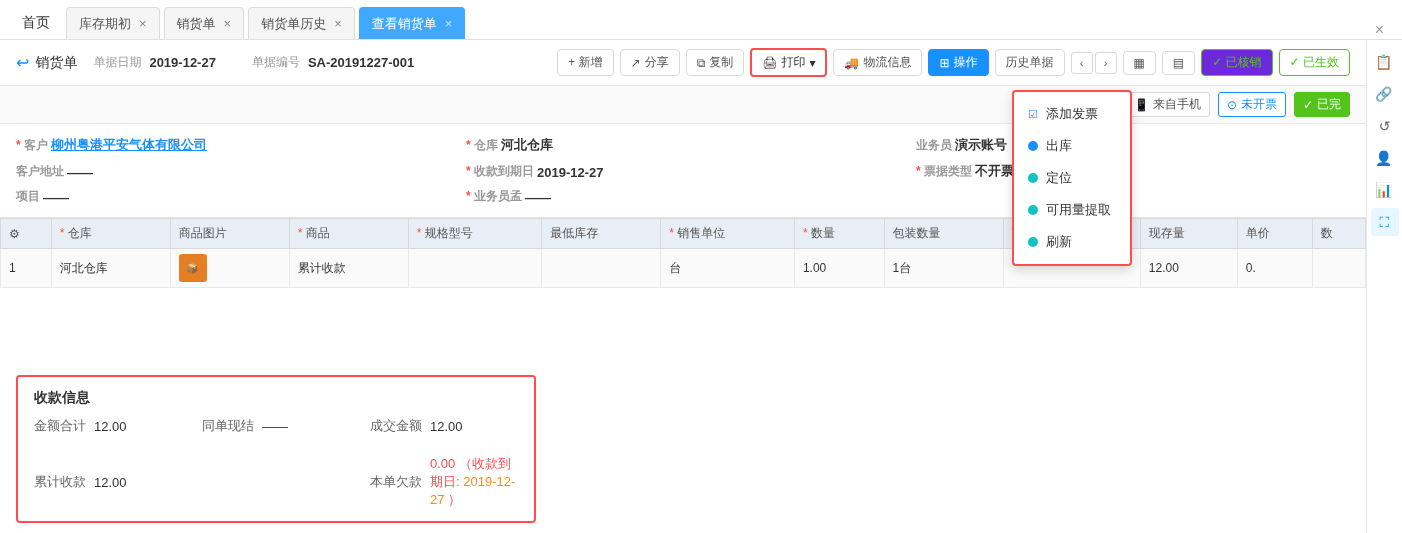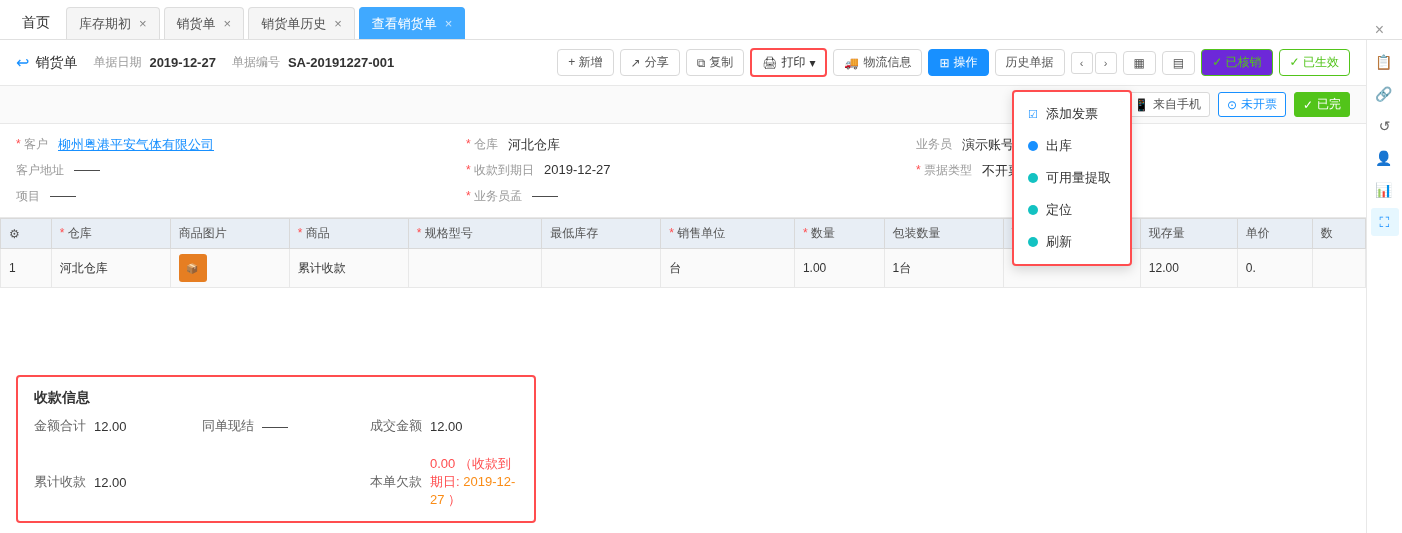--- a/index.html
+++ b/index.html
@@ -54,21 +54,21 @@
       border-radius: 3px; cursor: pointer; background: #fff; font-size: 12px; color: #555;
     }
     .toolbar-btn.green { background: #52c41a; color: #fff; border-color: #52c41a; }
     .toolbar-btn.blue-outline { color: #1890ff; border-color: #1890ff; }
 
     
     .form-area {
       padding: 12px 16px; border-bottom: 1px solid #e8e8e8; background: #fff;
       display: grid; grid-template-columns: 1fr 1fr 1fr; gap: 8px 16px;
     }
-    .form-row { display: flex; align-items: flex-start; gap: 10px; }
+    .form-row { display: flex; align-items: flex-end; gap: 3px; font-weight: bold; }
     .form-label { color: #999; font-size: 12px; white-space: nowrap; }
     .form-label.required::before { content: '* '; color: #ff4d4f; }
     .form-value { color: #333; font-size: 13px; }
     .form-value.link { color: #1890ff; text-decoration: underline; cursor: pointer; }
     .form-value.add-note { color: #faad14; cursor: pointer; display: flex; align-items: center; gap: 3px; }
 
     
     .table-container { flex: 1; overflow: auto; }
     table { width: 100%; border-collapse: collapse; font-size: 12px; }
     thead tr { background: #e8eef5; }
@@ -157,21 +157,21 @@
   <div class="main-content" style="margin-right:36px;">
 
     <div class="doc-header">
       <div class="doc-title">
         <span class="doc-title-icon">↩</span>
         <span>销货单</span>
       </div>
       <div class="doc-meta">
         <span>单据日期</span>
         <strong>2019-12-27</strong>
-        <span style="margin-left:8px;">单据编号</span>
+        <span style="margin-left:28px;">单据编号</span>
         <strong>SA-20191227-001</strong>
       </div>
       <div class="doc-actions">
         <button class="action-btn">+ 新增</button>
         <button class="action-btn">
           <span>↗</span>
           <span>分享</span>
         </button>
         <button class="action-btn">
           <span>⧉</span>
@@ -339,25 +339,25 @@
     <div class="dropdown-item">
       <span class="checkbox-icon">☑</span>
       <span>添加发票</span>
     </div>
     <div class="dropdown-item">
       <span class="dot blue"></span>
       <span>出库</span>
     </div>
     <div class="dropdown-item">
       <span class="dot teal"></span>
+      <span>定位</span>
+    </div>
+    <div class="dropdown-item">
+      <span class="dot teal"></span>
       <span>可用量提取</span>
-    </div>
-    <div class="dropdown-item">
-      <span class="dot teal"></span>
-      <span>定位</span>
     </div>
     <div class="dropdown-item">
       <span class="dot teal"></span>
       <span>刷新</span>
     </div>
   </div>
 
   <div class="right-sidebar">
     <div class="sidebar-icon">📋</div>
     <div class="sidebar-icon">🔗</div>

